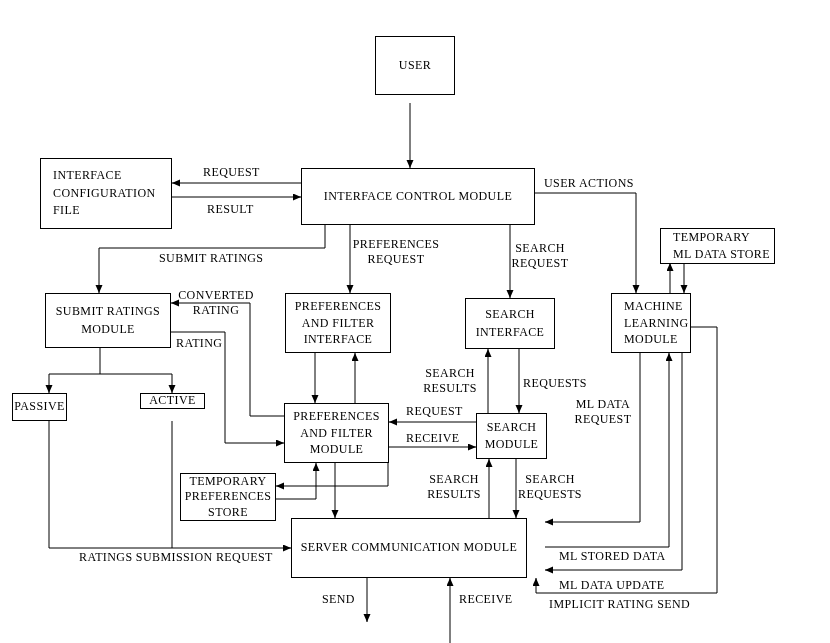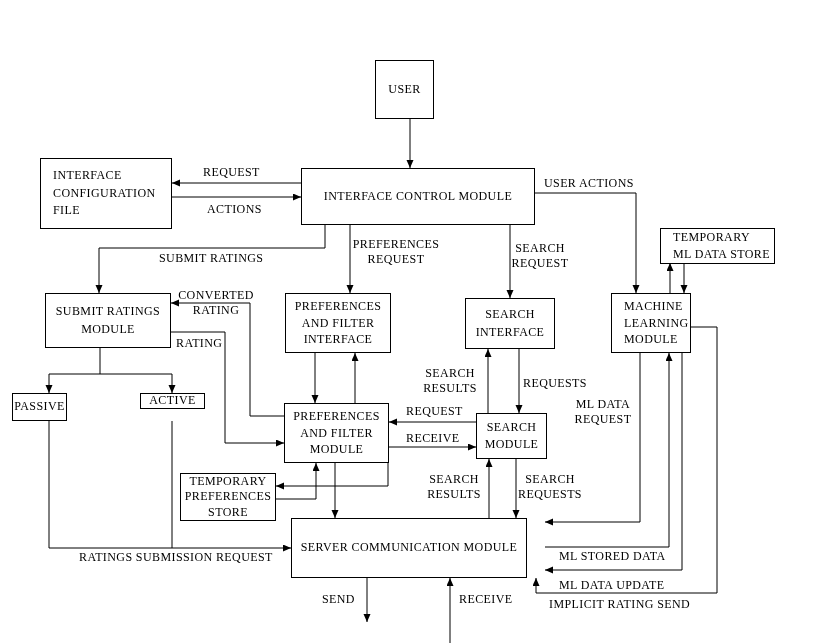--- a/index.html
+++ b/index.html
@@ -64,21 +64,21 @@
     <path d="M49,421 V548 M172,421 V548"></path>
     <path d="M49,548 H291" marker-end="url(#arw)"></path>
     <path d="M640,353 V522 H545" marker-end="url(#arw)"></path>
     <path d="M545,547 H669 V353" marker-end="url(#arw)"></path>
     <path d="M682,353 V570 H545" marker-end="url(#arw)"></path>
     <path d="M691,327 H717 V593 H536 V578" marker-end="url(#arw)"></path>
     <path d="M367,578 V622" marker-end="url(#arw)"></path>
     <path d="M450,643 V578" marker-end="url(#arw)"></path>
   </svg>
 
-  <div class="box" style="left:375px;top:60px;width:59px;height:59px">
+  <div class="box" style="left:375px;top:36px;width:80px;height:59px">
     <span class="bl">USER</span>
   </div>
 
   <div class="box leftalign" style="left:40px;top:158px;width:132px;height:71px">
     <span class="bl">INTERFACE</span>
     <span class="bl">CONFIGURATION</span>
     <span class="bl">FILE</span>
   </div>
 
   <div class="box" style="left:301px;top:168px;width:234px;height:57px">
@@ -135,21 +135,21 @@
     <span class="bl">TEMPORARY</span>
     <span class="bl">PREFERENCES</span>
     <span class="bl">STORE</span>
   </div>
 
   <div class="box" style="left:291px;top:518px;width:236px;height:60px">
     <span class="bl">SERVER COMMUNICATION MODULE</span>
   </div>
 
   <span class="lbl" style="left:203px;top:165px">REQUEST</span>
-  <span class="lbl" style="left:207px;top:202px">ACTIONS</span>
+  <span class="lbl" style="left:207px;top:202px">RESULT</span>
   <span class="lbl" style="left:159px;top:251px">SUBMIT RATINGS</span>
   <span class="lbl c" style="left:350px;top:237px;width:92px">
     <span>PREFERENCES</span>
     <span>REQUEST</span>
   </span>
   <span class="lbl c" style="left:510px;top:241px;width:60px">
     <span>SEARCH</span>
     <span>REQUEST</span>
   </span>
   <span class="lbl" style="left:544px;top:176px">USER ACTIONS</span>

